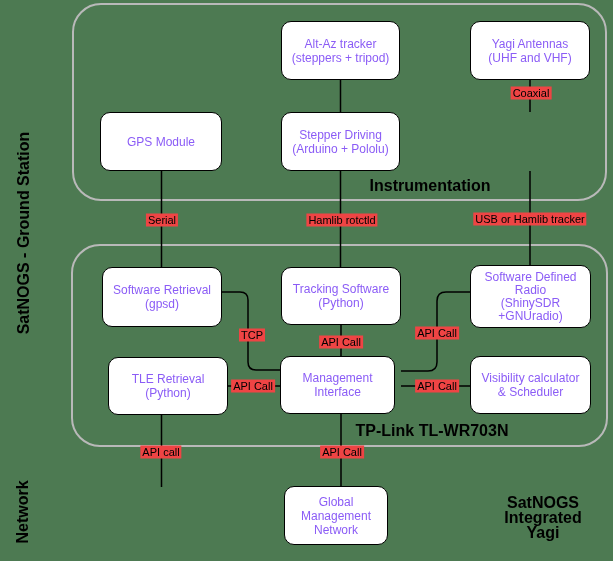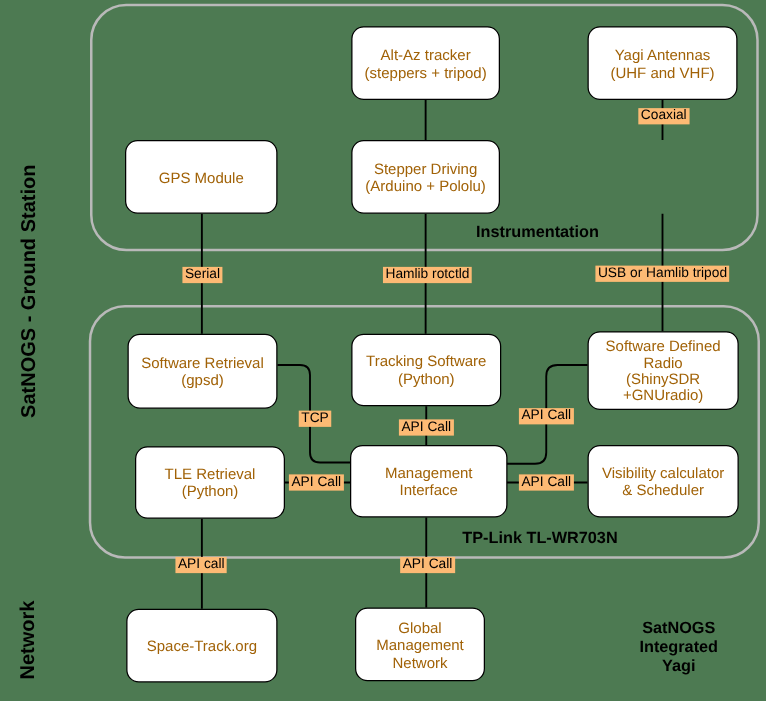--- a/index.html
+++ b/index.html
@@ -11,38 +11,38 @@
   }
   .stage{position:absolute;left:0;top:0;width:613px;height:561px;}
   .layer{position:absolute;left:0;top:0;}
   .node{
     position:absolute;
     background:#ffffff;
     border:1.5px solid #000000;
     border-radius:10px;
     display:flex;align-items:center;justify-content:center;
     text-align:center;
-    font-size:12px;line-height:14px;color:#a16207;
+    font-size:12px;line-height:14px;color:#8b5cf6;
     white-space:pre-line;
     box-sizing:border-box;
     padding:2px;
   }
   .edge-label{
     position:absolute;
     transform:translate(-50%,-50%);
-    background:#fdba74;
+    background:#ef4444;
     color:#000;
     font-size:11px;line-height:13px;
     padding:0 2px;
     white-space:nowrap;
   }
   .caption{
     position:absolute;
     transform:translate(-50%,-50%);
-    color:#000;font-weight:bold;font-size:13px;line-height:15px;
+    color:#000;font-weight:bold;font-size:16px;line-height:15px;
     text-align:center;white-space:pre-line;
   }
   .sidebar-label{
     position:absolute;
     transform:translate(-50%,-50%) rotate(-90deg);
     color:#000;font-weight:bold;font-size:16px;
     white-space:nowrap;
   }
 </style>
 </head>
@@ -96,39 +96,36 @@
   <div class="node" style="left:470px;top:265px;width:121px;height:63px;line-height:13px">
     <span>Software Defined
 Radio
 (ShinySDR
 +GNUradio)</span>
   </div>
   <div class="node" style="left:108px;top:357px;width:120px;height:58px">
     <span>TLE Retrieval
 (Python)</span>
   </div>
-  <div class="node" style="left:280px;top:356px;width:126px;height:58px">
+  <div class="node" style="left:280px;top:356px;width:115px;height:58px">
     <span>Management
 Interface</span>
   </div>
   <div class="node" style="left:470px;top:356px;width:121px;height:58px">
     <span>Visibility calculator
 &amp; Scheduler</span>
-  </div>
-  <div class="node" style="left:101px;top:487px;width:121px;height:59px">
-    <span>Space-Track.org</span>
   </div>
   <div class="node" style="left:284px;top:486px;width:104px;height:59px">
     <span>Global Management
 Network</span>
   </div>
 
   <span class="edge-label" style="left:162px;top:220px">Serial</span>
   <span class="edge-label" style="left:342px;top:220px">Hamlib rotctld</span>
-  <span class="edge-label" style="left:530px;top:219px">USB or Hamlib tripod</span>
+  <span class="edge-label" style="left:530px;top:219px">USB or Hamlib tracker</span>
   <span class="edge-label" style="left:531px;top:93px">Coaxial</span>
   <span class="edge-label" style="left:252px;top:335px">TCP</span>
   <span class="edge-label" style="left:341px;top:342px">API Call</span>
   <span class="edge-label" style="left:437px;top:333px">API Call</span>
   <span class="edge-label" style="left:253px;top:386px">API Call</span>
   <span class="edge-label" style="left:437px;top:386px">API Call</span>
   <span class="edge-label" style="left:342px;top:452px">API Call</span>
   <span class="edge-label" style="left:161px;top:452px">API call</span>
 
   <div class="caption" style="left:430px;top:185px">Instrumentation</div>

